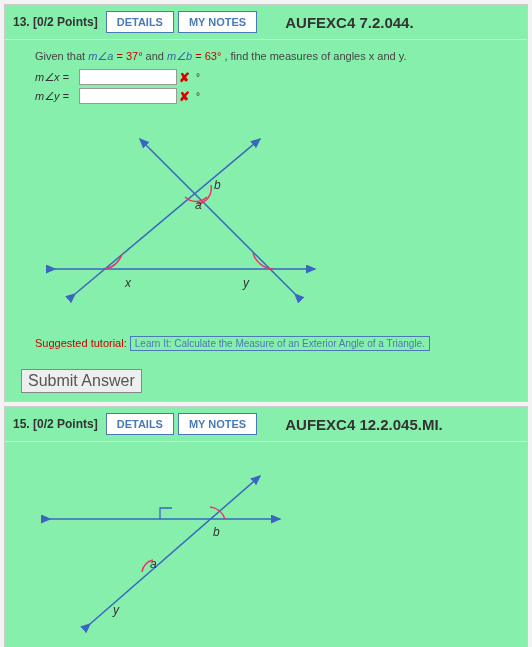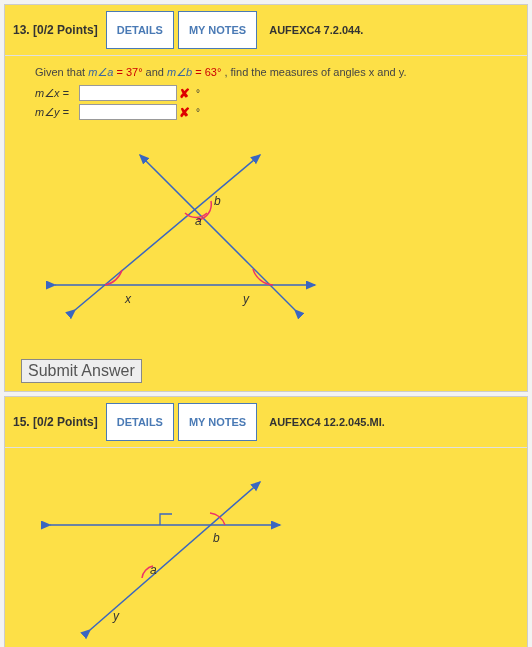--- a/index.html
+++ b/index.html
@@ -3,50 +3,50 @@
 <meta charset="utf-8">
 <style>
   body {
     font-family: Arial, Helvetica, sans-serif;
     font-size: 11px;
     background: #f3f3f3;
     margin: 0;
     color: #333;
   }
   .question {
-    background: #fde047;
+    background: #86efac;
     margin: 4px;
     border: 1px solid #ccc;
     padding-bottom:8px;
   }
   .q-header {
     display:flex;
     align-items:center;
     padding: 6px 8px;
     border-bottom:1px solid #e0e0e0;
   }
   .q-num {
     font-weight:bold;
     font-size:12px;
     margin-right:8px;
   }
   .btn {
     background:#fff;
     border:1px solid #4a7ab5;
     color:#4a7ab5;
-    padding:12px 10px;
+    padding:4px 10px;
     font-size:11px;
     font-weight:bold;
     margin-right:4px;
     cursor:pointer;
   }
   .q-code {
     font-weight:bold;
-    margin-left:8px;
-    font-size:11px;
+    margin-left:24px;
+    font-size:15px;
   }
   .q-body {
     padding: 10px 24px 6px 30px;
   }
   .given {
     font-size:11px;
     color:#444;
     margin-bottom:6px;
   }
   .inline-math {
@@ -171,20 +171,24 @@
       <path d="M176,66 A16,16 0 0,1 163,85" fill="none" stroke="#e36" stroke-width="1.5"></path>
       <path d="M70,150 A22,22 0 0,0 87,135" fill="none" stroke="#e36" stroke-width="1.5"></path>
       <path d="M238,150 A22,22 0 0,1 218,134" fill="none" stroke="#e36" stroke-width="1.5"></path>
 
       <text x="160" y="90" font-size="12" font-style="italic" fill="#333">a</text>
       <text x="179" y="70" font-size="12" font-style="italic" fill="#333">b</text>
       <text x="90" y="168" font-size="12" font-style="italic" fill="#333">x</text>
       <text x="208" y="168" font-size="12" font-style="italic" fill="#333">y</text>
     </svg>
 
+    <div class="tutorial-row">
+      <span class="tut-label">Suggested tutorial:</span>
+      <span class="tut-link">Learn It: Calculate the Measure of an Exterior Angle of a Triangle.</span>
+    </div>
   </div>
   <button class="submit">Submit Answer</button>
 </div>
 
 <div class="question">
   <div class="q-header">
     <span class="q-num">15.  [0/2 Points]</span>
     <button class="btn">DETAILS</button>
     <button class="btn">MY NOTES</button>
     <span class="q-code">AUFEXC4 12.2.045.MI.</span>

